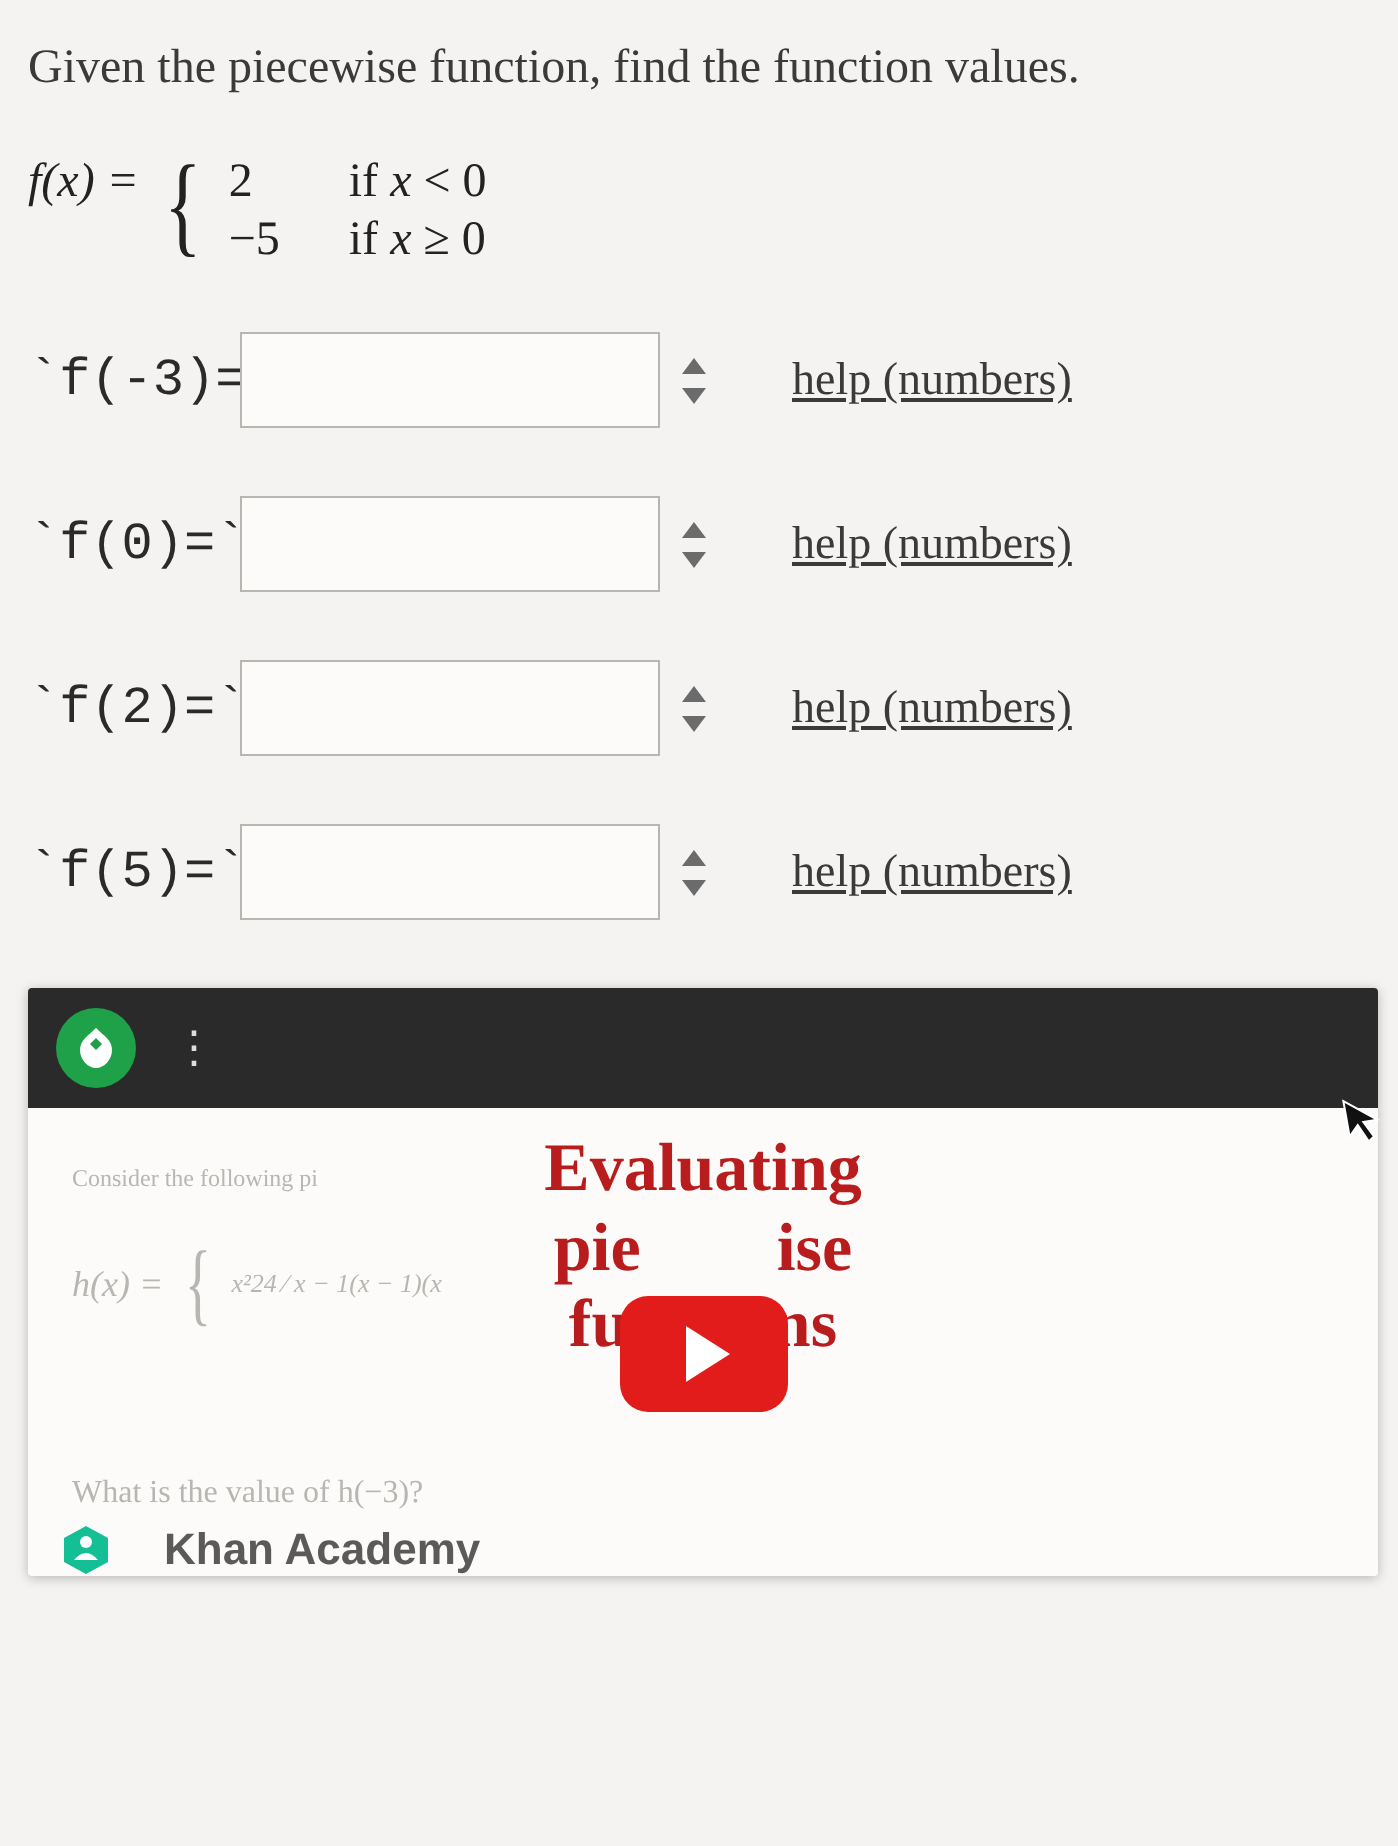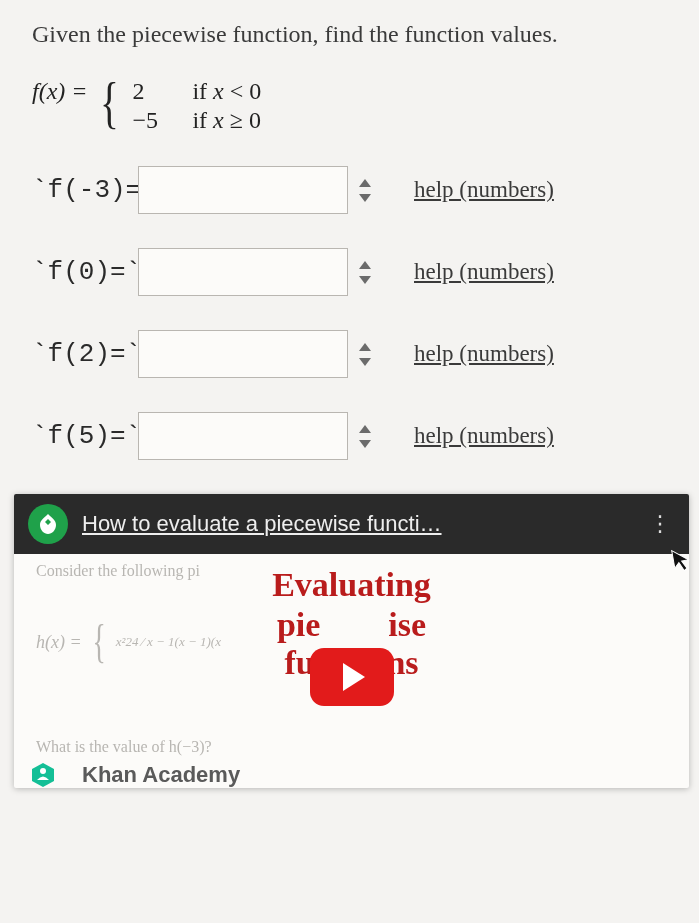--- a/index.html
+++ b/index.html
@@ -5,21 +5,21 @@
     * { box-sizing: border-box; margin: 0; padding: 0; }
     body {
       width: 699px;
       height: 923px;
       font-family: Georgia, 'Times New Roman', serif;
       background: #f4f3f1;
       color: #2a2a2a;
       position: relative;
       overflow: hidden;
     }
-    .content { padding: 18px 10px 0 32px; }
+    .content { padding: 18px 10px 0 14px; }
     .prompt-text {
       font-size: 24px;
       color: #3a3a3a;
       margin-bottom: 28px;
       line-height: 1.35;
     }
     .piecewise {
       font-family: 'Times New Roman', serif;
       font-size: 24px;
       font-style: italic;
@@ -133,21 +133,21 @@
       height: 208px;
       background: #fcfbf9;
       padding: 14px 16px;
     }
     .bg-math {
       position: absolute;
       left: 22px;
       color: #b8b6b2;
       font-family: 'Times New Roman', serif;
     }
-    .bg-line1 { top: 8px; font-size: 16px; }
+    .bg-line1 { top: 28px; font-size: 12px; }
     .bg-line2 { top: 72px; font-size: 18px; font-style: italic; display:flex; align-items:center; gap:4px;}
     .mini-brace { font-size: 46px; font-style: normal; line-height: 0.7; transform: scaleX(0.6); margin:0 2px;}
     .mini-cases { display:flex; flex-direction:row; font-size:13px; line-height:1.1;}
     .bg-line3 { bottom: 6px; font-size: 16px; }
     .overlay-title {
       position: absolute;
       left: 0; right: 0;
       top: 12px;
       text-align: center;
       color: #b91c1c;
@@ -300,21 +300,20 @@
   </div>
 </div>
 
 <div class="video-card">
   <div class="video-header">
     <span class="channel-badge">
       <svg width="24" height="24" viewBox="0 0 24 24">
           <path fill="#fff" d="M12 2 C8 6 4 8 4 13 c0 5 4 9 8 9 s8-4 8-9 c0-5-4-7-8-11z M12 7 l3 3-3 3-3-3z"></path>
         </svg>
     </span>
-    <span class="video-title">How to evaluate a piecewise functi…</span>
     <span class="kebab">⋮</span>
   </div>
   <div class="video-body">
     <div class="bg-math bg-line1">Consider the following pi</div>
     <div class="bg-math bg-line2">
       <span>h(x) =</span>
       <span class="mini-brace">{</span>
       <span class="mini-cases">
         <span>x²</span>
         <span>24 ⁄ x − 1</span>

